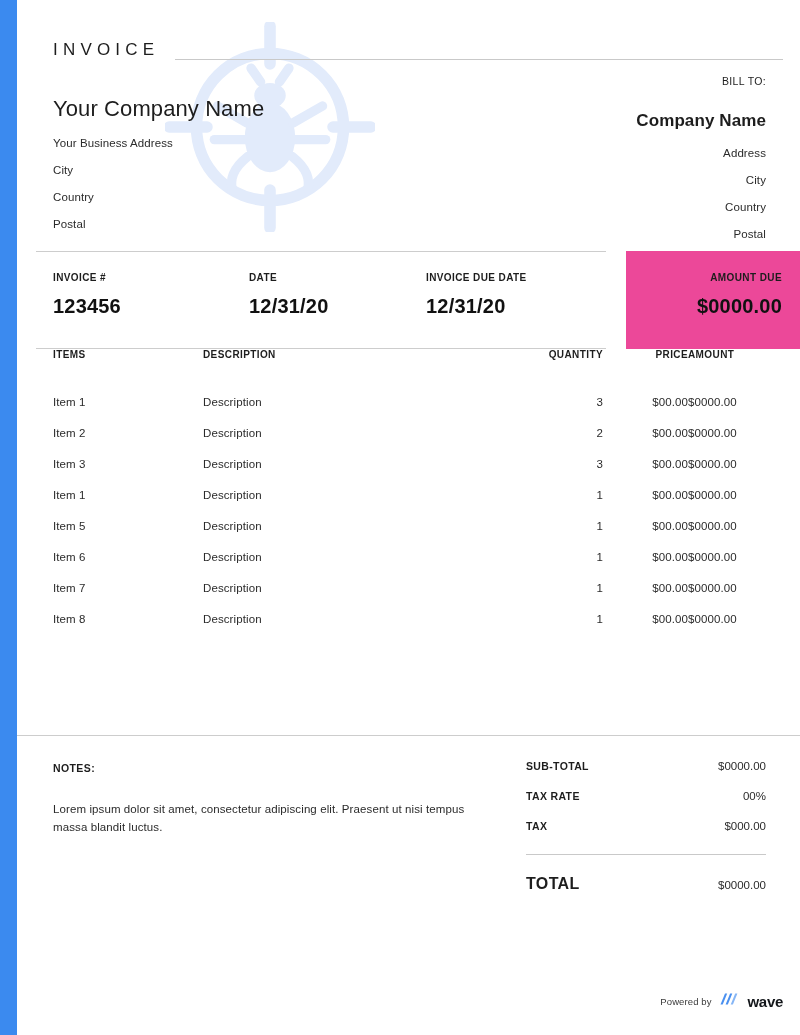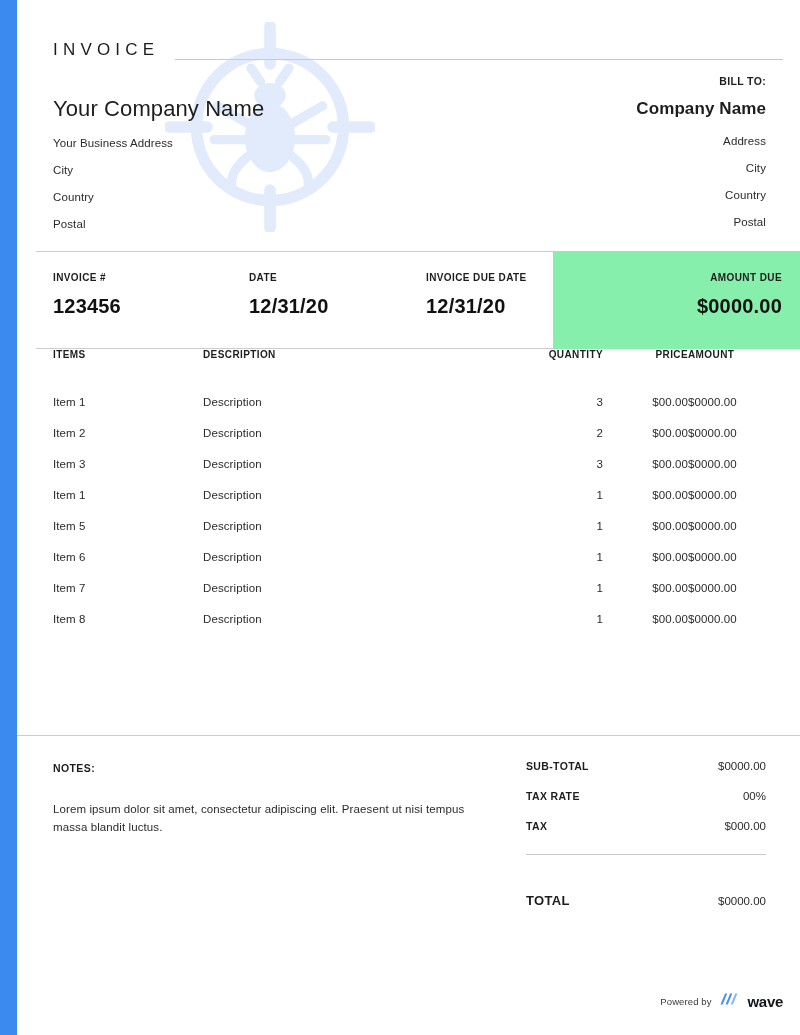--- a/index.html
+++ b/index.html
@@ -77,24 +77,24 @@
     letter-spacing:0.1px;
   }
 
   .billto-block {
     position:absolute; right:34px; top:75px;
     width:300px;
     text-align:right;
   }
   .billto-label {
     font-size:10.5px;
-    font-weight:700;
+    font-weight:400;
     letter-spacing:0.35px;
     color:#1d1d1d;
-    margin-bottom:12px;
+    margin-bottom:24px;
   }
   .billto-name {
     font-size:17px;
     font-weight:700;
     color:#1d1d1d;
     margin-bottom:16px;
     letter-spacing:0.1px;
   }
   .billto-line {
     font-size:11.5px;
@@ -114,22 +114,22 @@
     width:570px; height:1px;
     background:#cdcdcd;
   }
   .meta-band-bottom {
     position:absolute; left:19px; bottom:0;
     width:570px; height:1px;
     background:#cdcdcd;
   }
   .amount-due-panel {
     position:absolute; right:0; top:0;
-    width:247px; height:98px;
-    background:#86efac;
+    width:174px; height:98px;
+    background:#ec4899;
   }
   .meta-cells {
     position:absolute; left:19px; top:0;
     width:570px; height:98px;
   }
   .meta-cell { position:absolute; top:21px; }
   .meta-cell.c1 { left:17px; }
   .meta-cell.c2 { left:213px; }
   .meta-cell.c3 { left:390px; }
   .meta-label {
@@ -235,21 +235,21 @@
   }
   .total-row .t-value {
     font-size:11.5px;
     color:#2b2b2b;
   }
   .totals-rule {
     height:1px;
     background:#c9c9c9;
     margin:22px 0 20px 0;
   }
-  .total-row.grand .t-label { font-size:13px;margin-top:18px; }
+  .total-row.grand .t-label { font-size:16px; }
   .total-row.grand .t-value { font-size:11.5px; }
 
   
   .page-footer {
     position:absolute; left:17px; bottom:22px;
     width:783px; height:22px;
     z-index:2;
   }
   .footer-note {
     position:absolute; left:36px; top:2px;

